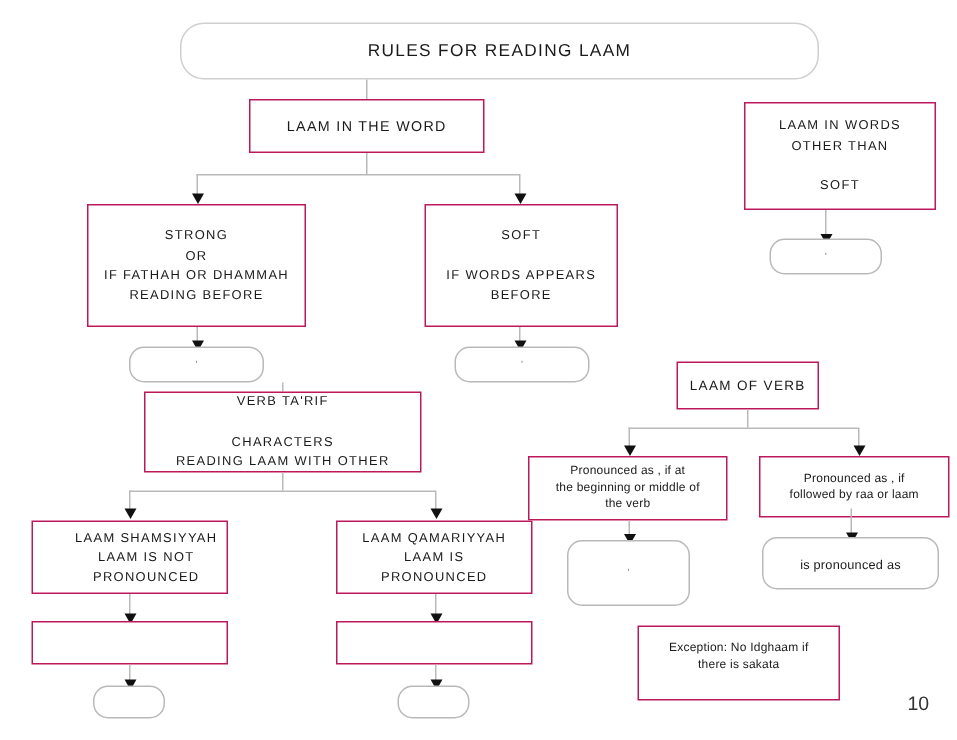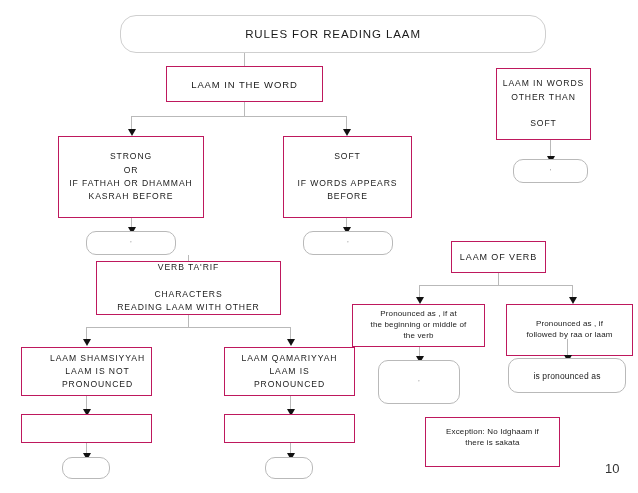--- a/index.html
+++ b/index.html
@@ -104,21 +104,21 @@
   <div class="vline" style="left:131px; top:116px; height:14px;"></div>
   <div class="vline" style="left:346px; top:116px; height:14px;"></div>
   <div class="arrow" style="left:128px; top:129px;"></div>
   <div class="arrow" style="left:343px; top:129px;"></div>
 
   <div class="node rect bold" style="left:58px; top:136px; width:146px; height:82px; font-size:8.6px;">
     <span class="lines">
       <span class="ln">STRONG</span>
       <span class="ln">OR</span>
       <span class="ln">IF FATHAH OR DHAMMAH</span>
-      <span class="ln">KASRAH BEFORE</span>
+      <span class="ln">READING BEFORE</span>
     </span>
   </div>
   <div class="vline" style="left:131px; top:218px; height:11px;"></div>
   <div class="arrow" style="left:128px; top:227px;"></div>
   <div class="node round plain" style="left:86px; top:231px; width:90px; height:24px; font-size:8px;">
     <span class="ghost">'</span>
   </div>
 
   <div class="node rect bold" style="left:283px; top:136px; width:129px; height:82px; font-size:8.6px;">
     <span class="lines">
@@ -127,21 +127,21 @@
       <span class="ln">IF WORDS APPEARS</span>
       <span class="ln">BEFORE</span>
     </span>
   </div>
   <div class="vline" style="left:346px; top:218px; height:11px;"></div>
   <div class="arrow" style="left:343px; top:227px;"></div>
   <div class="node round plain" style="left:303px; top:231px; width:90px; height:24px; font-size:8px;">
     <span class="ghost">'</span>
   </div>
 
-  <div class="node rect bold" style="left:496px; top:68px; width:95px; height:72px; font-size:8.6px;">
+  <div class="node rect bold" style="left:496px; top:68px; width:128px; height:72px; font-size:8.6px;">
     <span class="lines">
       <span class="ln">LAAM IN WORDS</span>
       <span class="ln">OTHER THAN</span>
       <span class="ln blank">&nbsp;</span>
       <span class="ln">SOFT</span>
     </span>
   </div>
   <div class="vline" style="left:550px; top:140px; height:18px;"></div>
   <div class="arrow" style="left:547px; top:156px;"></div>
   <div class="node round plain" style="left:513px; top:159px; width:75px; height:24px; font-size:8px;">
@@ -218,21 +218,21 @@
       <span class="ln">the beginning or middle of</span>
       <span class="ln">the verb</span>
     </span>
   </div>
   <div class="vline" style="left:419px; top:347px; height:12px;"></div>
   <div class="arrow" style="left:416px; top:356px;"></div>
   <div class="node round plain" style="left:378px; top:360px; width:82px; height:44px; font-size:8px;">
     <span class="ghost">'</span>
   </div>
 
-  <div class="node rect plain" style="left:506px; top:304px; width:127px; height:52px; font-size:8px;justify-content:center;">
+  <div class="node rect plain" style="left:506px; top:304px; width:127px; height:41px; font-size:8px;justify-content:center;">
     <span class="lines" style="line-height:1.35;">
       <span class="ln">Pronounced as        , if</span>
       <span class="ln">followed by raa or laam</span>
     </span>
   </div>
   <div class="vline" style="left:567px; top:339px; height:18px;"></div>
   <div class="arrow" style="left:564px; top:355px;"></div>
   <div class="node round plain" style="left:508px; top:358px; width:118px; height:35px; font-size:8.5px;">
     <span>is pronounced as</span>
   </div>

